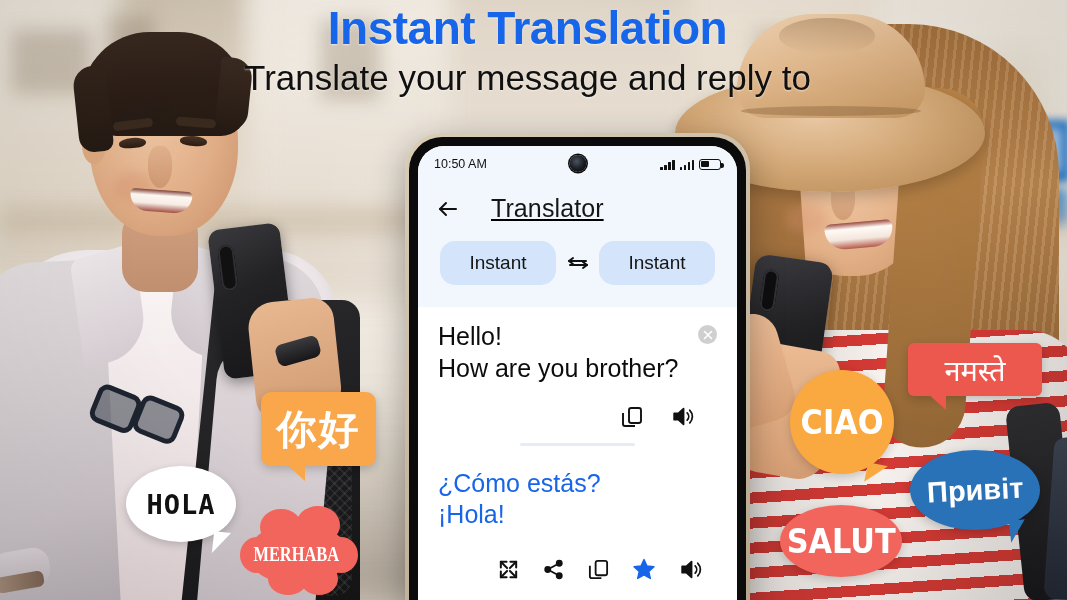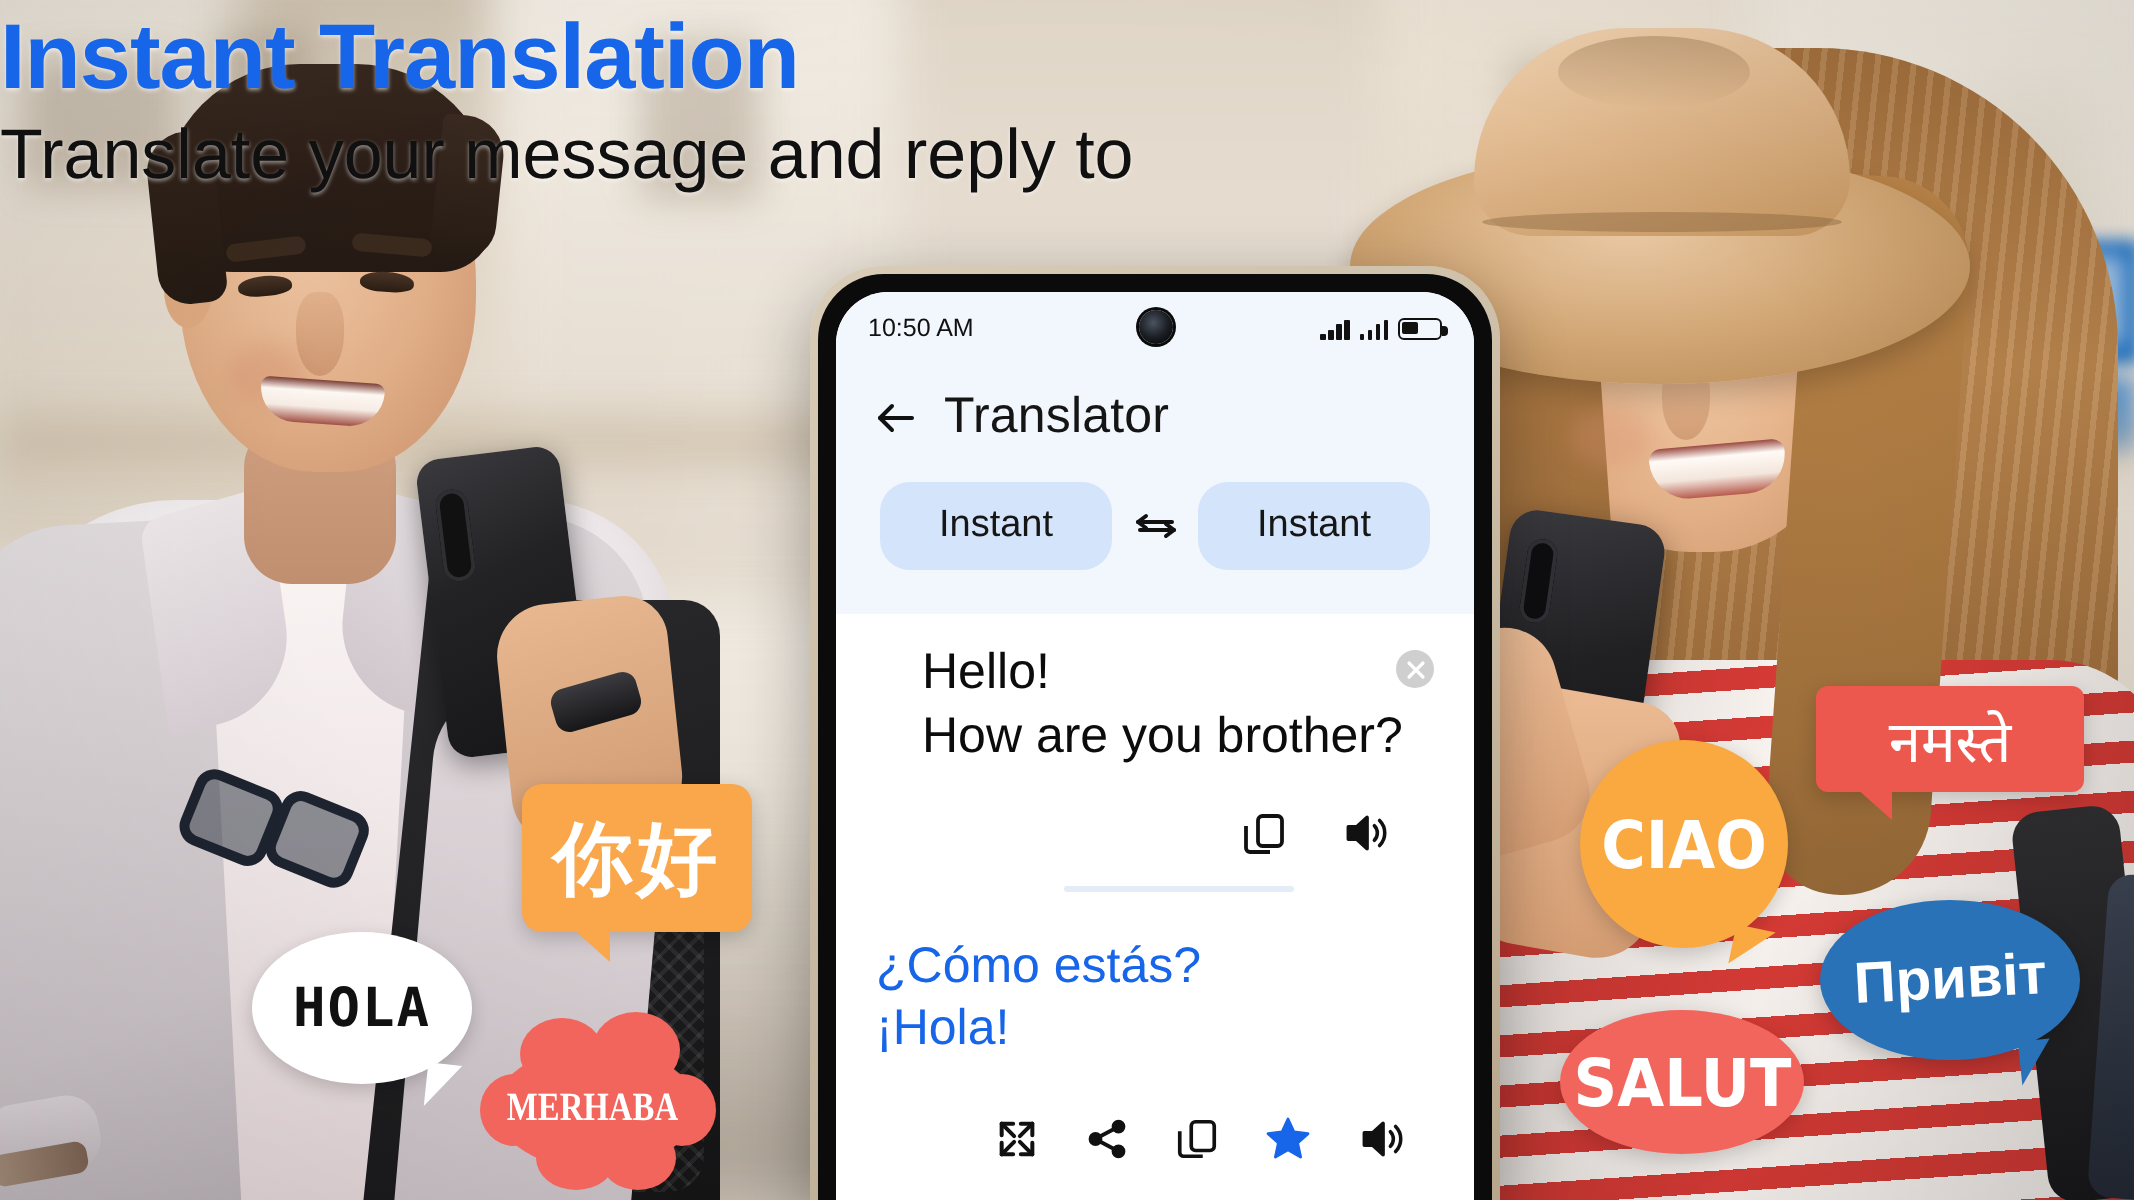--- a/index.html
+++ b/index.html
@@ -341,21 +341,21 @@
   }
 
   
   .vignette{
     position:absolute; inset:0; pointer-events:none;
     background:radial-gradient(ellipse at 50% 44%, rgba(0,0,0,0) 52%, rgba(0,0,0,.10) 100%);
   }
 
   
   #headline{
-    position:absolute; left:0; right:12px; top:4px; text-align:left; z-index:40;
+    position:absolute; left:0; right:12px; top:4px; text-align:center; z-index:40;
   }
   #headline .h1{
     font-size:46px; font-weight:bold; color:#1765e8; letter-spacing:-.5px;
     line-height:1.05; text-shadow:0 1px 2px rgba(255,255,255,.6);
   }
   #headline .h2{
     font-size:35px; color:#101010; line-height:1.13; margin-top:6px;
     text-shadow:0 1px 2px rgba(255,255,255,.55);
   }
 
@@ -393,38 +393,38 @@
   .sigbars i{ display:block; width:2.5px; background:#111; border-radius:.5px;}
   .sigbars i:nth-child(1){height:3px;} .sigbars i:nth-child(2){height:5px;}
   .sigbars i:nth-child(3){height:7.5px;} .sigbars i:nth-child(4){height:10px;}
   .battery{ width:22px; height:11px; border:1.6px solid #111; border-radius:3px;
             position:relative; display:flex; align-items:center; padding:1.3px;}
   .battery:after{ content:""; position:absolute; right:-4px; top:3px;
             width:2.6px; height:5px; background:#111; border-radius:0 2px 2px 0;}
   .battery span{ display:block; height:100%; width:45%; background:#111; border-radius:1px;}
 
   .appbar{
-    background:#f2f7fd; display:flex; align-items:center; gap:12px;
-    padding:12px 36px 14px 18px; flex:0 0 auto;
+    background:#f2f7fd; display:flex; align-items:center; gap:31px;
+    padding:12px 36px 14px 18px; flex:0 0 auto;text-decoration:underline;
   }
   .appbar .back{ width:24px; height:24px; cursor:pointer; }
   .appbar .title{ font-size:25px; color:#151515; letter-spacing:.1px;}
 
   .langrow{
     background:#f2f7fd; display:flex; align-items:center; justify-content:space-between;
     padding:4px 22px 22px 22px; flex:0 0 auto;
   }
   .langchip{
     background:#d4e4fb; border-radius:15px; padding:11px 0; width:116px;
     text-align:center; font-size:19px; color:#161616; cursor:pointer;
   }
   .swap{ width:30px; height:30px; display:flex; align-items:center; justify-content:center;}
 
   .sourcecard{
-    background:#ffffff; padding:14px 20px 6px 20px; position:relative; flex:0 0 auto;margin-left:23px;
+    background:#ffffff; padding:14px 20px 6px 20px; position:relative; flex:0 0 auto;
   }
   .sourcetext{
     font-size:25px; color:#0c0c0c; line-height:1.26; max-width:245px;
   }
   .clearbtn{
     position:absolute; right:20px; top:18px; width:19px; height:19px;
     border-radius:50%; background:#cfcfcf; display:flex;
     align-items:center; justify-content:center; cursor:pointer;
   }
   .src-actions{

